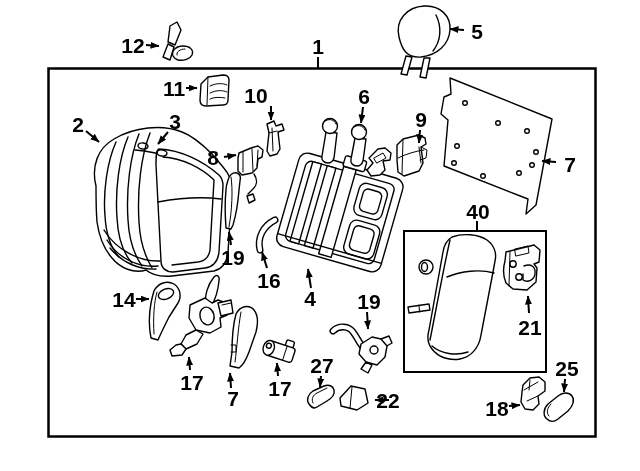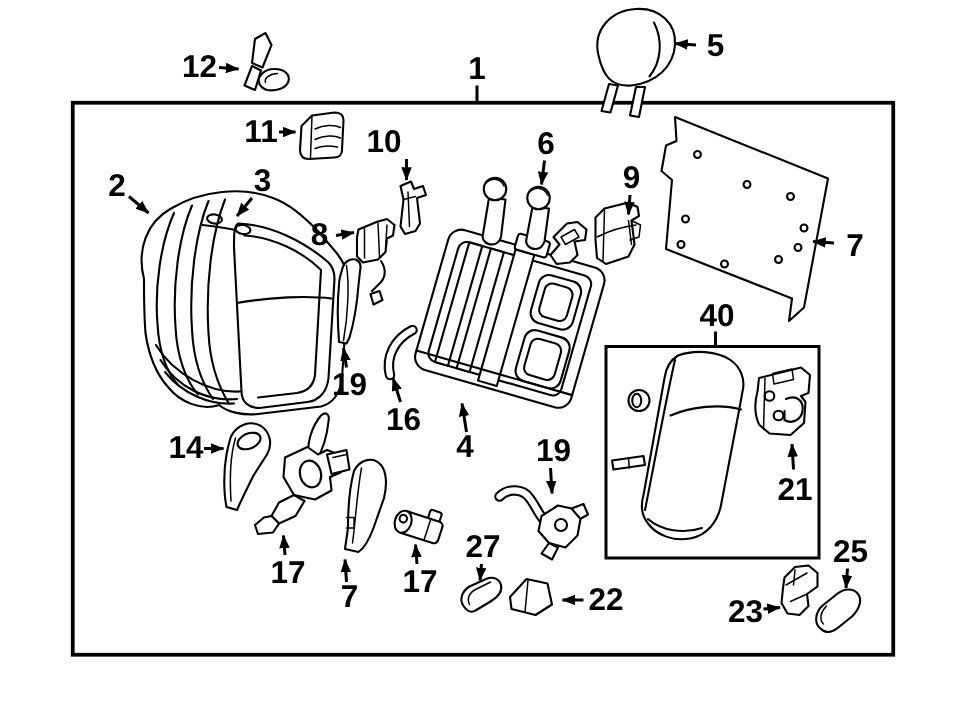--- a/index.html
+++ b/index.html
@@ -274,17 +274,17 @@
   <span class="callout" style="left:133px;top:45px">12</span>
   <span class="callout" style="left:192px;top:382px">17</span>
   <span class="callout" style="left:124px;top:299px">14</span>
   <span class="callout" style="left:233px;top:398px">7</span>
   <span class="callout" style="left:269px;top:280px">16</span>
   <span class="callout" style="left:280px;top:388px">17</span>
   <span class="callout" style="left:233px;top:257px">19</span>
   <span class="callout" style="left:369px;top:301px">19</span>
   <span class="callout" style="left:478px;top:211px">40</span>
   <span class="callout" style="left:530px;top:327px">21</span>
-  <span class="callout" style="left:404px;top:400px">22</span>
-  <span class="callout" style="left:497px;top:408px">23</span>
+  <span class="callout" style="left:388px;top:400px">22</span>
+  <span class="callout" style="left:497px;top:408px">18</span>
   <span class="callout" style="left:322px;top:365px">27</span>
   <span class="callout" style="left:567px;top:368px">25</span>
 </div>
 
 </body></html>

